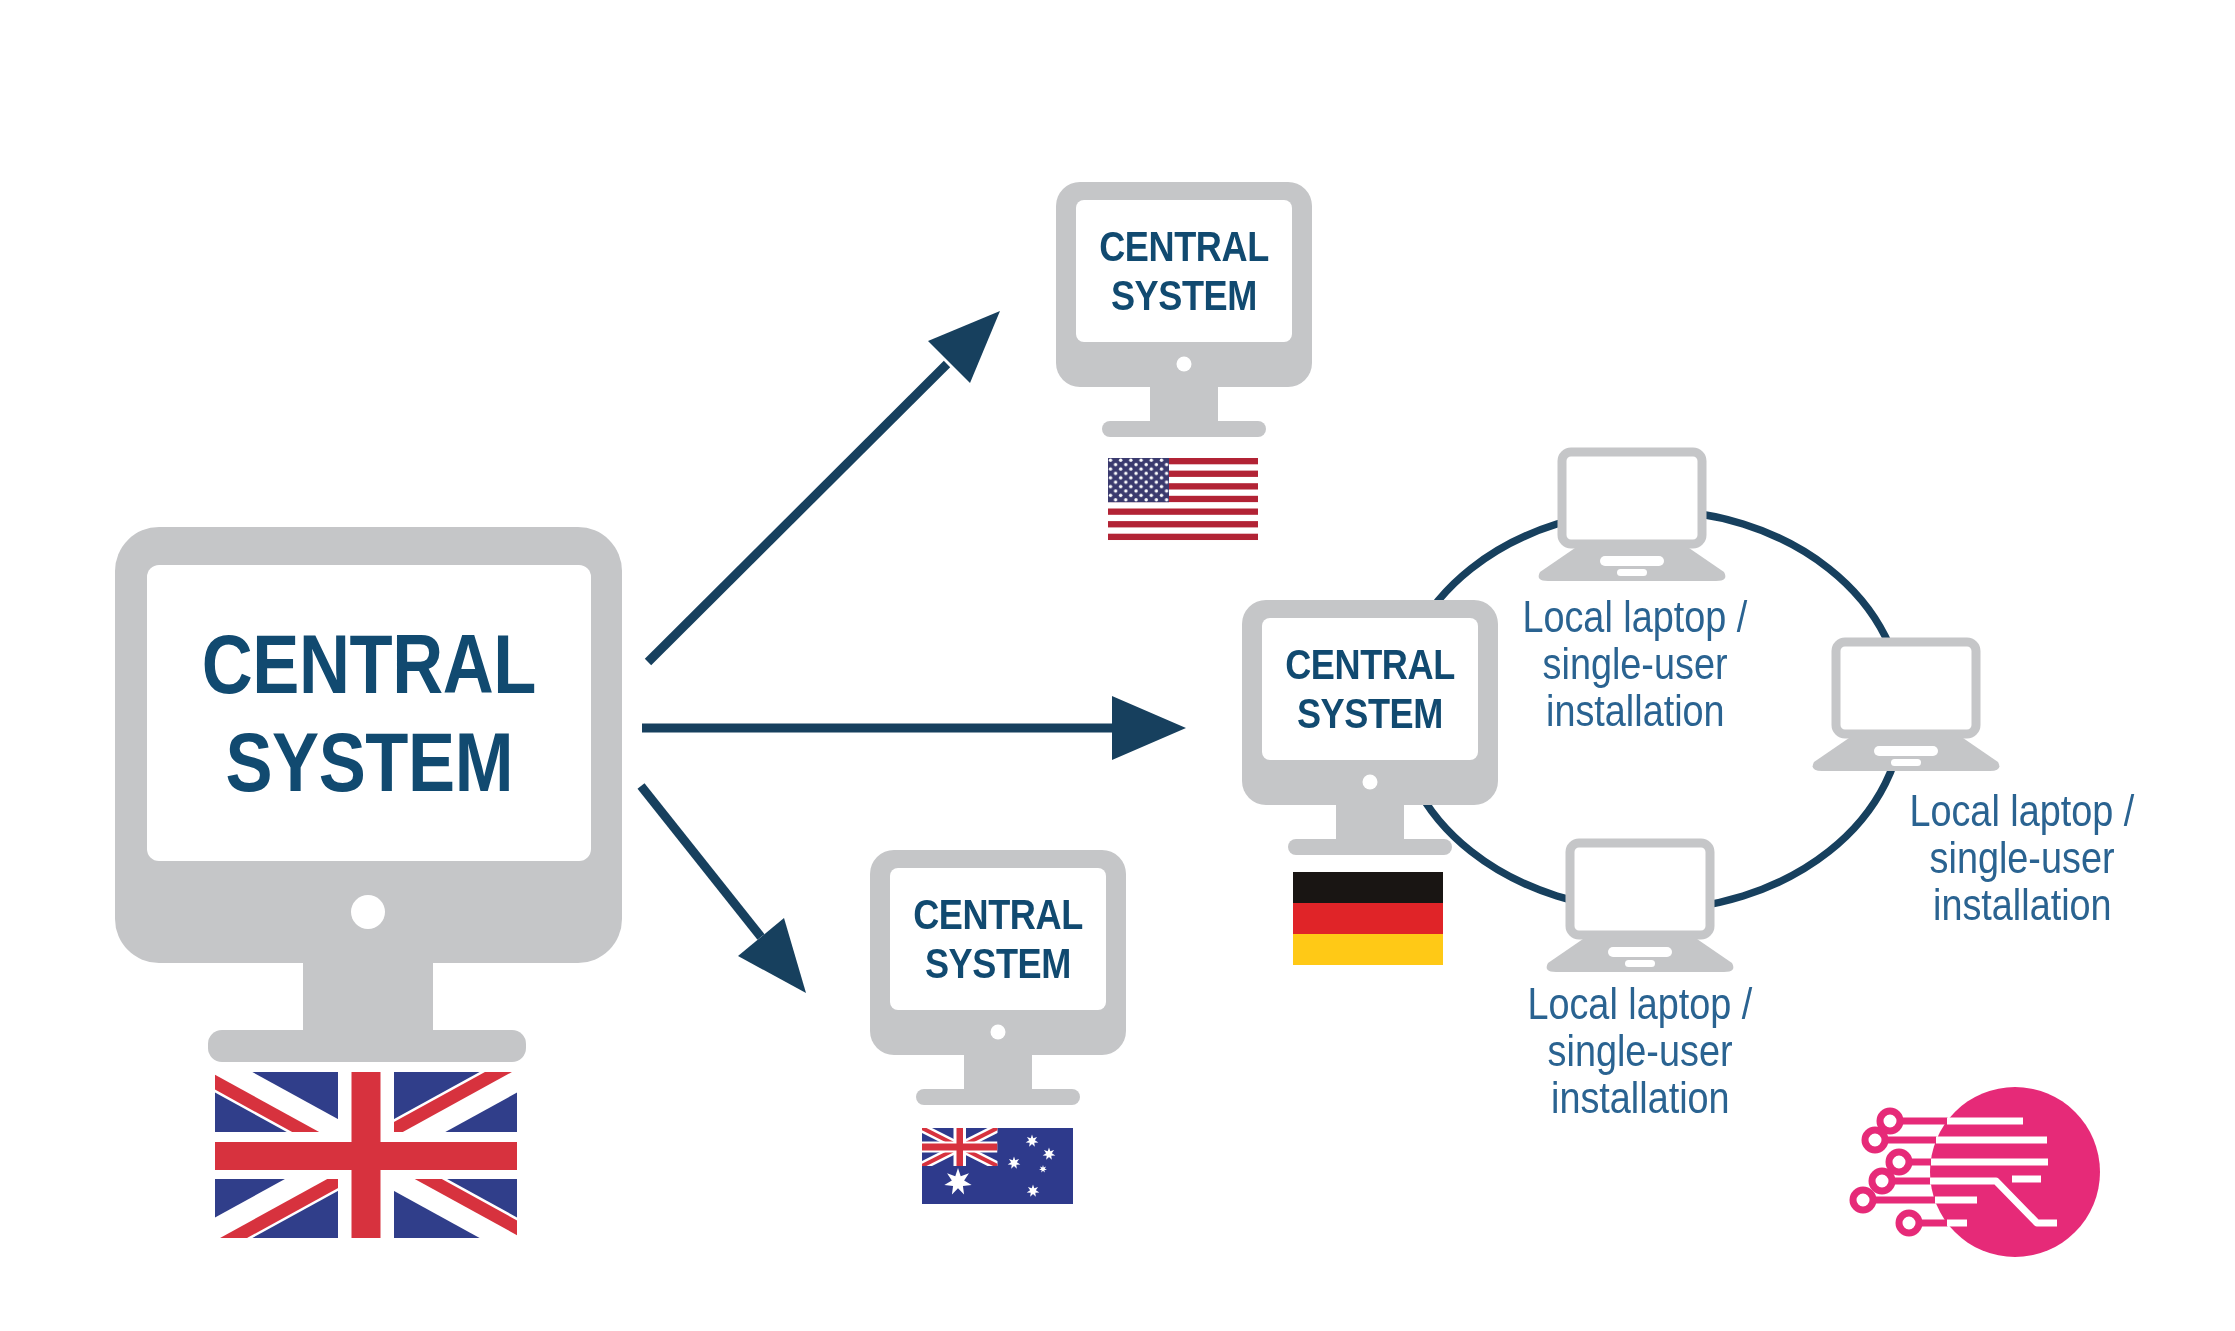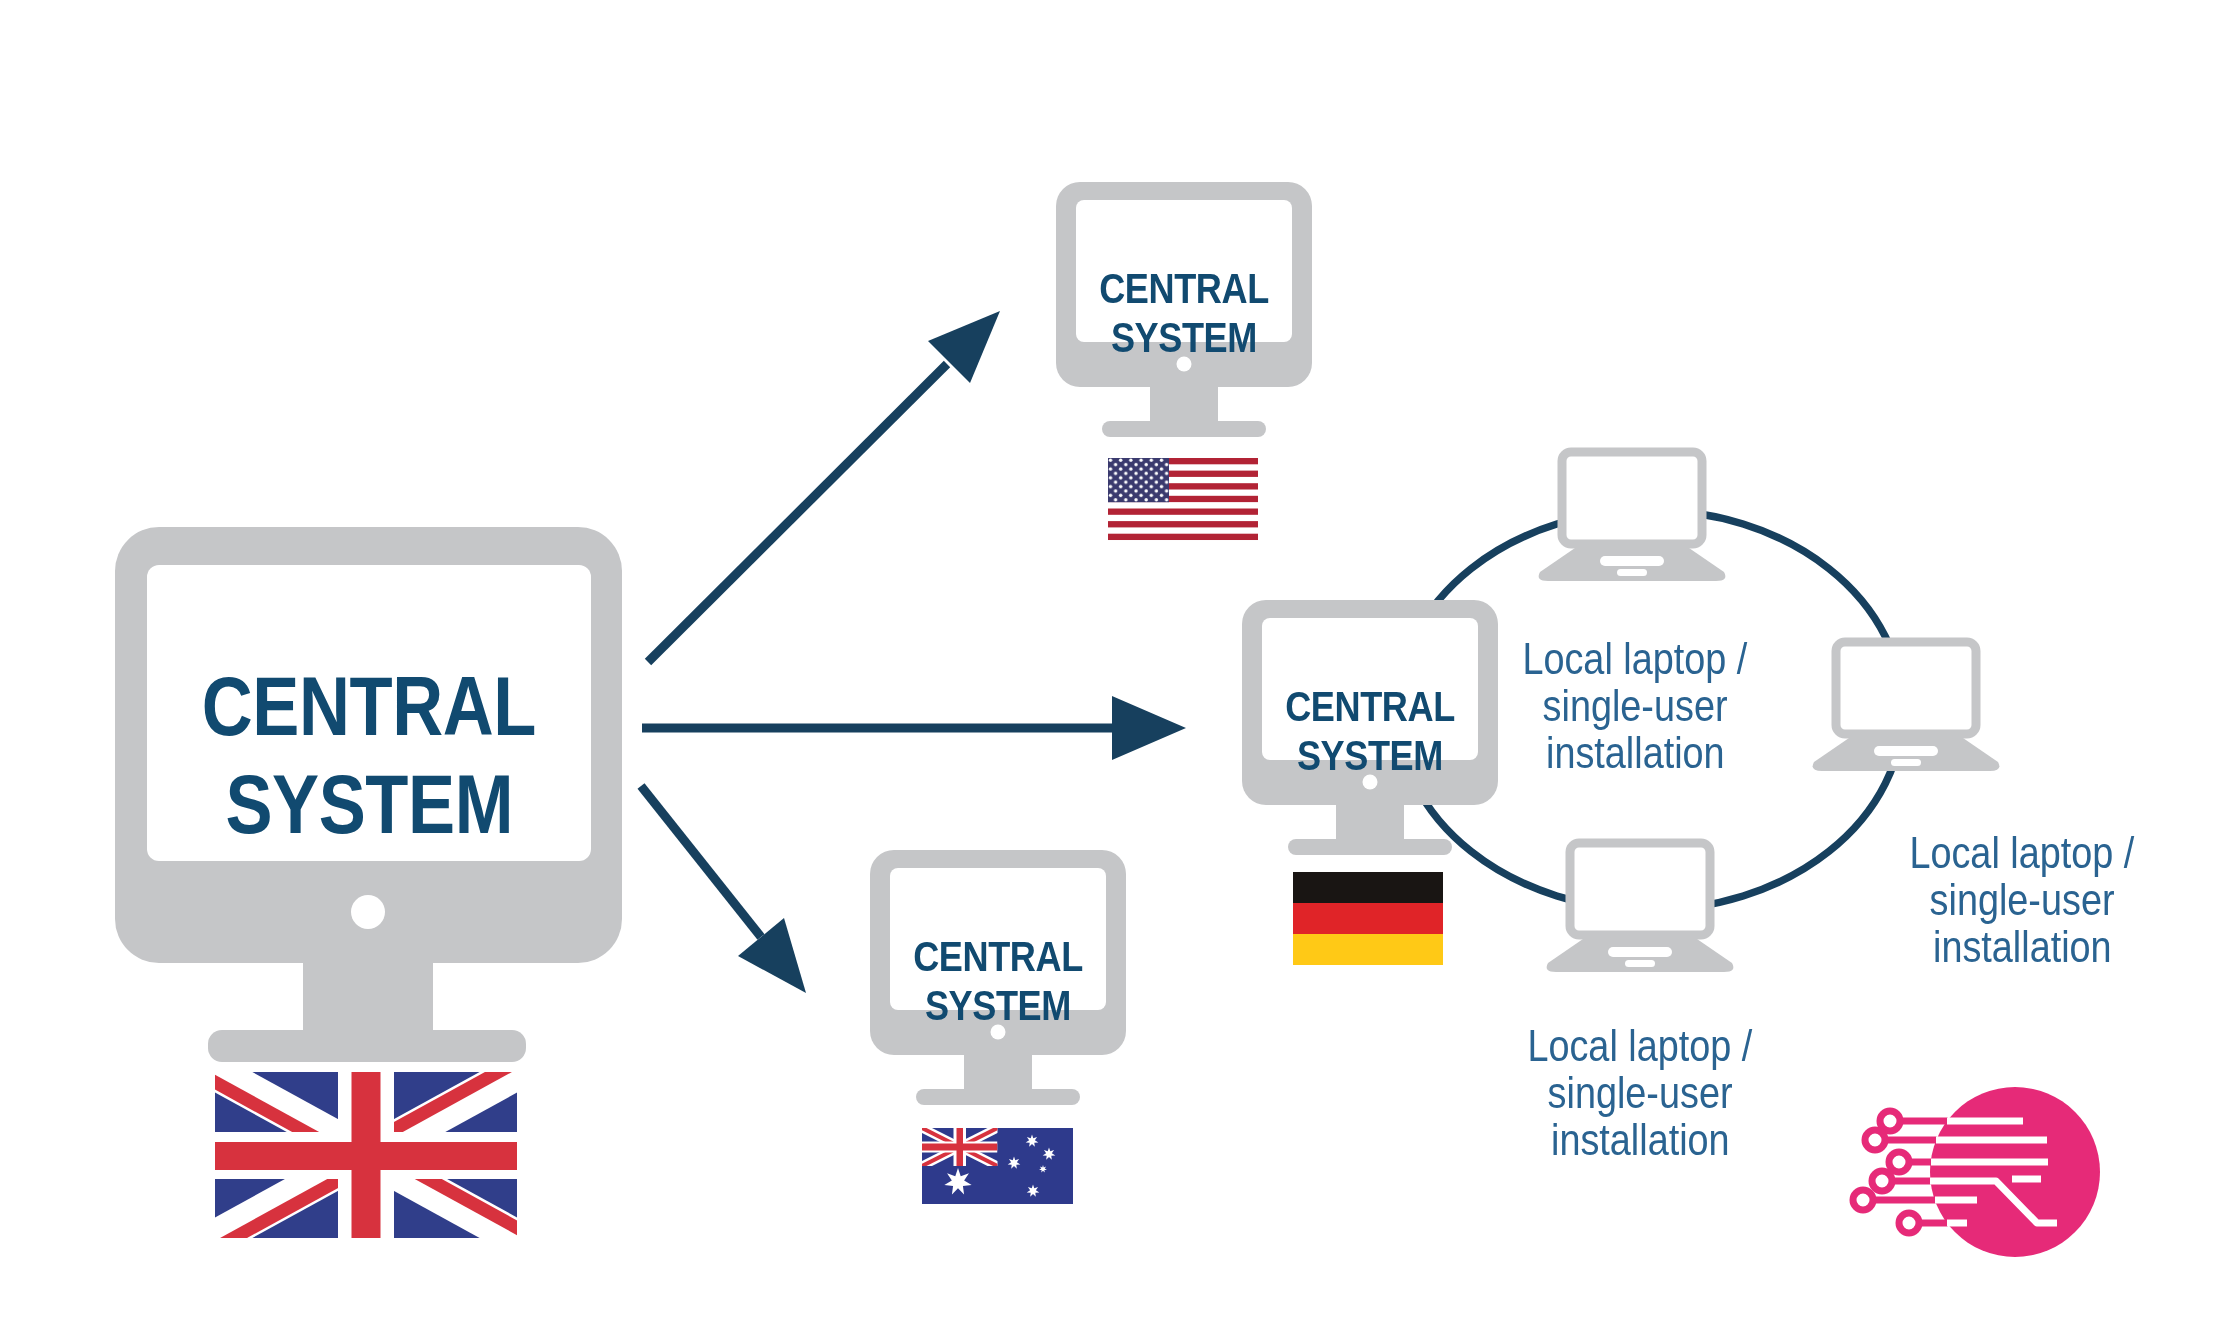--- a/index.html
+++ b/index.html
@@ -4,21 +4,21 @@
 <style>
   html,body{margin:0;padding:0;background:#ffffff;}
   #stage{
     position:relative;
     width:2235px;height:1331px;
     background:#ffffff;
     overflow:hidden;
     font-family:"Liberation Sans", sans-serif;
   }
   #gfx{position:absolute;left:0;top:0;width:2235px;height:1331px;}
-  .overlay{position:absolute;z-index:5;display:flex;flex-direction:column;align-items:center;justify-content:center;pointer-events:none;margin-top:42px;}
+  .overlay{position:absolute;z-index:5;display:flex;flex-direction:column;align-items:center;justify-content:center;pointer-events:none;}
   .syslabel{
     color:#114a70;font-weight:bold;text-align:center;
     transform:scaleX(.84);transform-origin:center;
     letter-spacing:-.5px;white-space:nowrap;
   }
   .syslabel.big{font-size:84px;line-height:98px;}
   .syslabel.small{font-size:43px;line-height:49px;}
   .caption{
     color:#2a6391;font-weight:400;text-align:center;
     transform:scaleX(.84);transform-origin:center;

